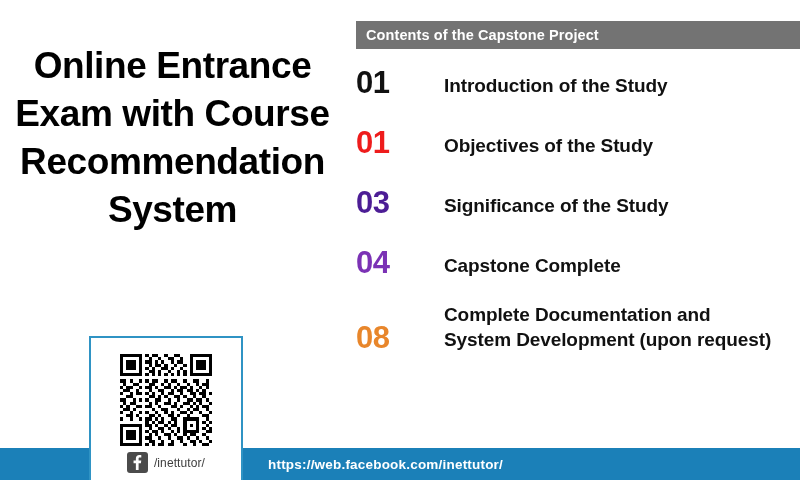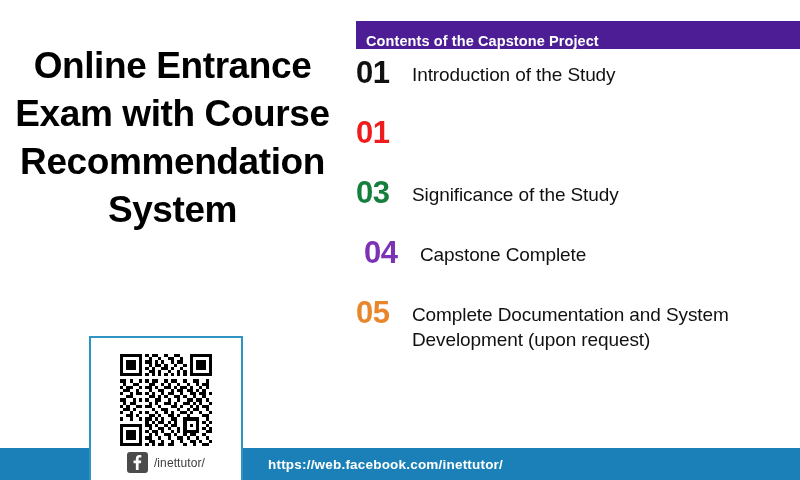--- a/index.html
+++ b/index.html
@@ -119,38 +119,39 @@
   }
 
   #contents-list {
     position: absolute;
     left: 0;
     top: 56px;
     width: 444px;
   }
   .content-item {
     display: flex;
-    align-items: flex-start;
+    align-items: flex-end;
     margin-bottom: 18px;
     min-height: 42px;
+    gap: 32px;
   }
   .item-number {
     flex: 0 0 auto;
     width: 56px;
     font-size: 31px;
     font-weight: bold;
     line-height: 1.0;
     padding-top: 1px;
     letter-spacing: -0.5px;
     font-family: "Liberation Sans", sans-serif;
   }
   .item-label {
     flex: 1 1 auto;
     font-size: 19px;
-    font-weight: normal;
+    font-weight: bold;
     color: #111111;
     line-height: 1.33;
     padding-top: 6px;
     padding-right: 28px;
     letter-spacing: -0.1px;
     font-family: "Liberation Sans", sans-serif;
   }
 
   
   #footer-bar {
@@ -436,42 +437,43 @@
           <svg width="12" height="15" viewBox="0 0 12 15" aria-hidden="true">
             <path d="M7.6 15V8.2h2.3l0.35-2.65H7.6V3.85c0-0.77 0.21-1.29 1.31-1.29h1.4V0.2C10.07 0.16 9.24 0.1 8.27 0.1 6.25 0.1 4.87 1.33 4.87 3.6v1.95H2.55V8.2h2.32V15H7.6z" fill="#ffffff"></path>
           </svg>
         </span>
         <span id="fb-handle">/inettutor/</span>
       </div>
     </div>
   </div>
 
   <div id="right-panel">
-    <div id="contents-header" style="background: #4c1d95; align-items: flex-end;">
+    <div id="contents-header" style="background: #737373;">
       <span id="contents-header-label">Contents of the Capstone Project</span>
     </div>
 
     <div id="contents-list">
       <div class="content-item">
         <span class="item-number" style="color: rgb(17, 17, 17);">01</span>
         <span class="item-label">Introduction  of the Study</span>
       </div>
       <div class="content-item">
         <span class="item-number" style="color: rgb(238, 28, 28);">01</span>
+        <span class="item-label">Objectives of the Study</span>
       </div>
       <div class="content-item">
-        <span class="item-number" style="color: #15803d;">03</span>
+        <span class="item-number" style="color: #4c1d95;">03</span>
         <span class="item-label">Significance of the Study</span>
       </div>
       <div class="content-item">
-        <span class="item-number" style="color: rgb(123, 50, 181); margin-left: 8px;">04</span>
+        <span class="item-number" style="color: rgb(123, 50, 181);">04</span>
         <span class="item-label">Capstone Complete</span>
       </div>
       <div class="content-item">
-        <span class="item-number" style="color: rgb(232, 134, 43);">05</span>
+        <span class="item-number" style="color: rgb(232, 134, 43);">08</span>
         <span class="item-label">Complete Documentation and System Development (upon request)</span>
       </div>
     </div>
   </div>
 
   <div id="footer-bar" style="background: rgb(27, 128, 184);">
     <span id="footer-url">https://web.facebook.com/inettutor/</span>
   </div>
 
 </div>

